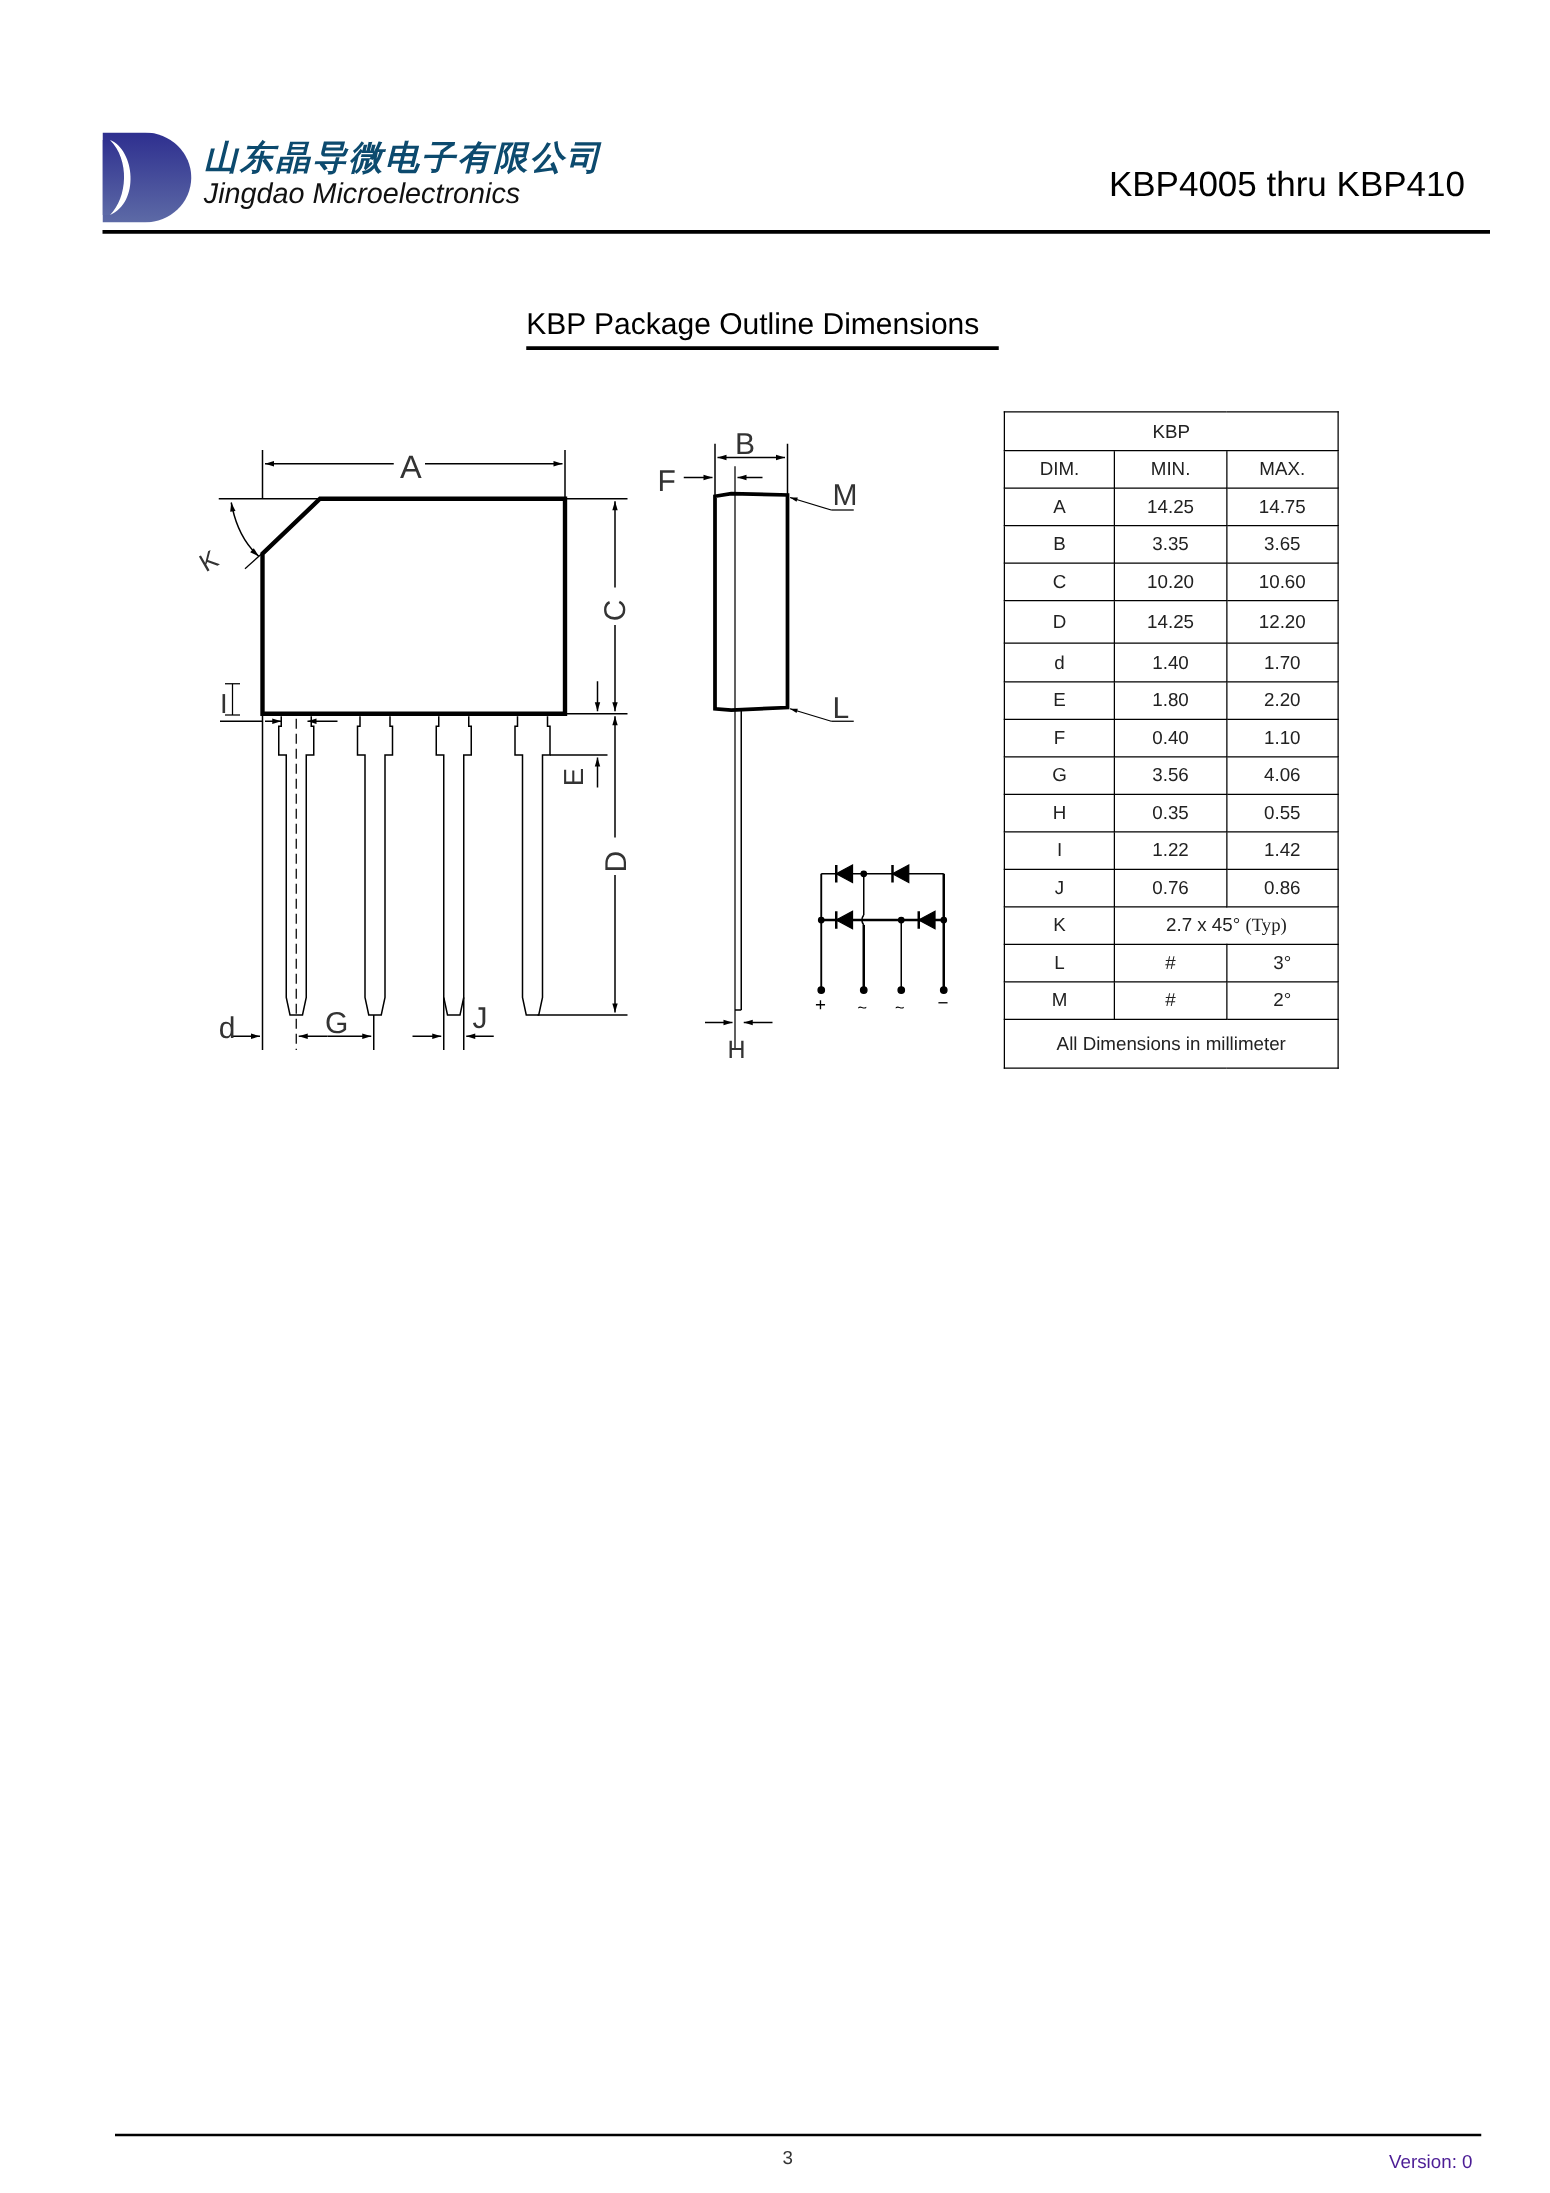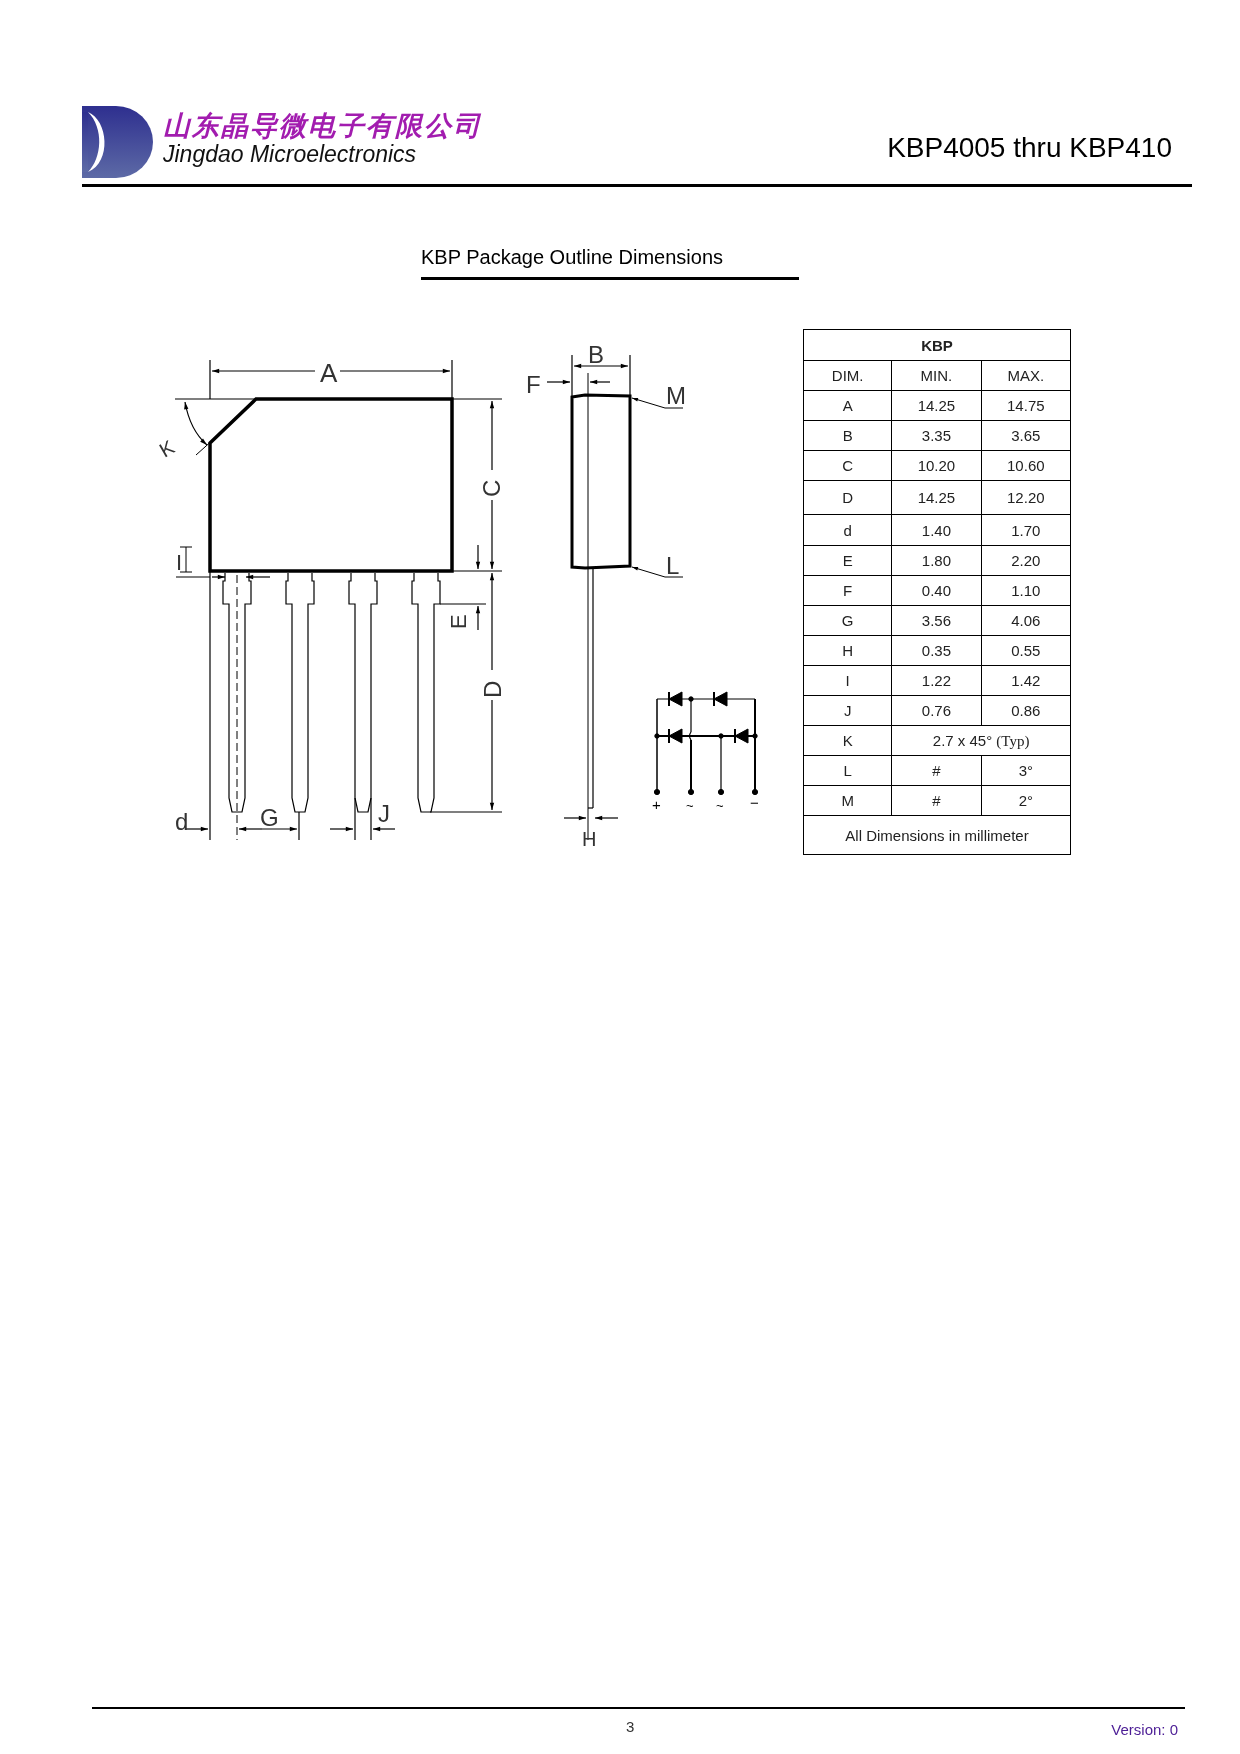--- a/index.html
+++ b/index.html
@@ -1,28 +1,28 @@
 <!DOCTYPE html>
 <html><head>
 <meta charset="utf-8">
 <style>
   html, body { margin: 0; padding: 0; background: #ffffff; }
   body { width: 1240px; height: 1754px; position: relative; overflow: hidden;
          font-family: "Liberation Sans", sans-serif; color: #000; }
   .abs { position: absolute; }
   .logo-cn { left: 163px; top: 108px; font-size: 27px; font-style: italic; font-weight: bold;
-             color: #a21caf; letter-spacing: 2px; font-family: "DejaVu Sans", sans-serif; white-space: nowrap; }
+             color: #0c4a6e; letter-spacing: 2px; font-family: "DejaVu Sans", sans-serif; white-space: nowrap; }
   .logo-en { left: 163px; top: 141px; font-size: 23px; font-style: italic; color: #111; white-space: nowrap; text-align: center; }
   .doc-title { right: 68px; top: 132px; font-size: 28px; font-weight: normal; white-space: nowrap; }
   .rule { background: #000; }
-  .section-title { left: 421px; top: 246px; font-size: 20px; white-space: nowrap; }
+  .section-title { left: 421px; top: 246px; font-size: 24px; white-space: nowrap; }
   table.dims { position: absolute; left: 803px; top: 329px; width: 268px; border-collapse: collapse;
                font-size: 15px; color: #222; }
   table.dims td { border: 1.3px solid #000; text-align: center; padding: 0; height: 29px; }
-  table.dims td.hdr { font-weight: bold; font-size: 15px; height: 30px; }
+  table.dims td.hdr { font-weight: normal; font-size: 15px; height: 30px; }
   table.dims td.c1 { width: 88px; }
   table.dims td.c2 { width: 89px; }
   table.dims td.c3 { width: 89px; }
   table.dims td.foot { height: 38px; }
   .typ { font-family: "Liberation Serif", serif; margin-top: 24px; }
   .page-num { left: 626px; top: 1718px; font-size: 15px; color: #333; }
   .version { right: 62px; top: 1721px; font-size: 15px; color: #4c1d95; }
   svg.drawing { position: absolute; left: 0; top: 0; }
 </style>
 </head>

